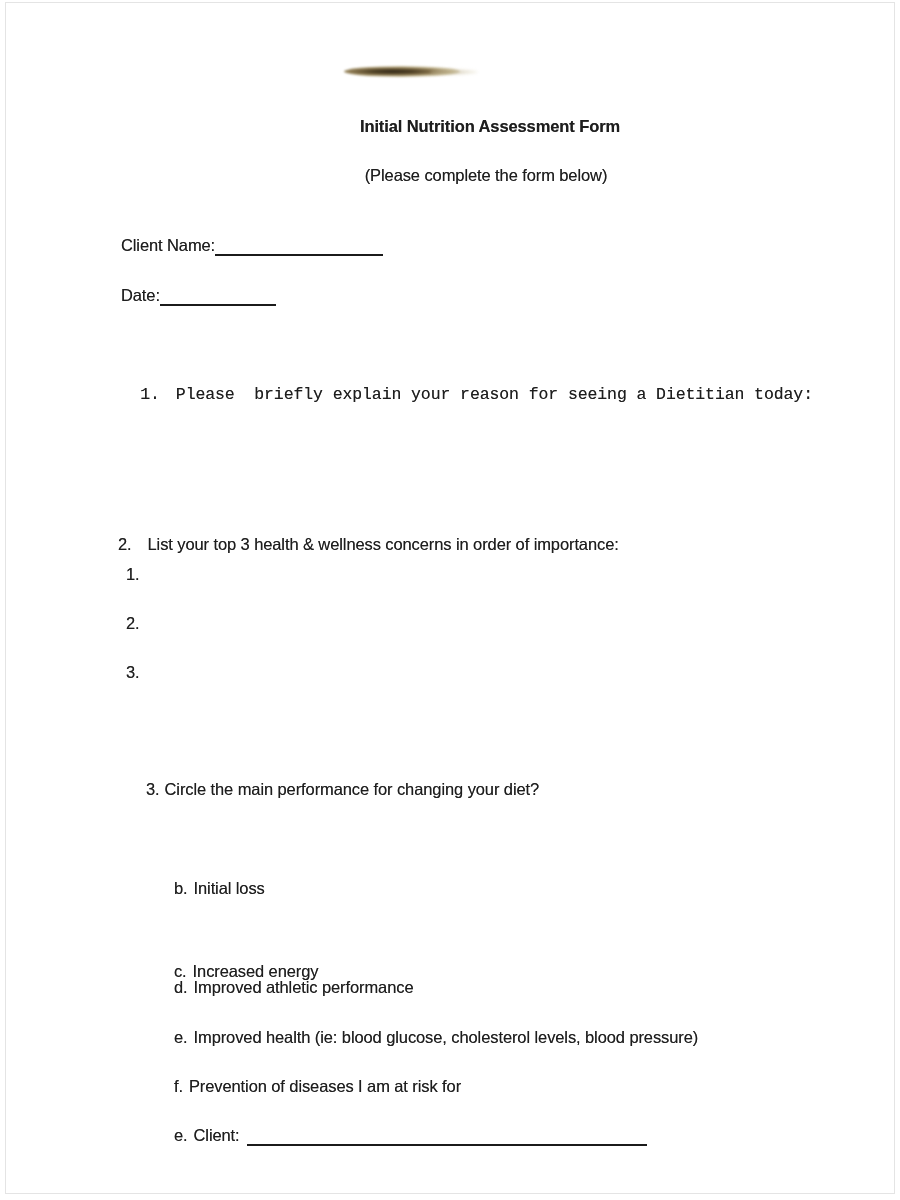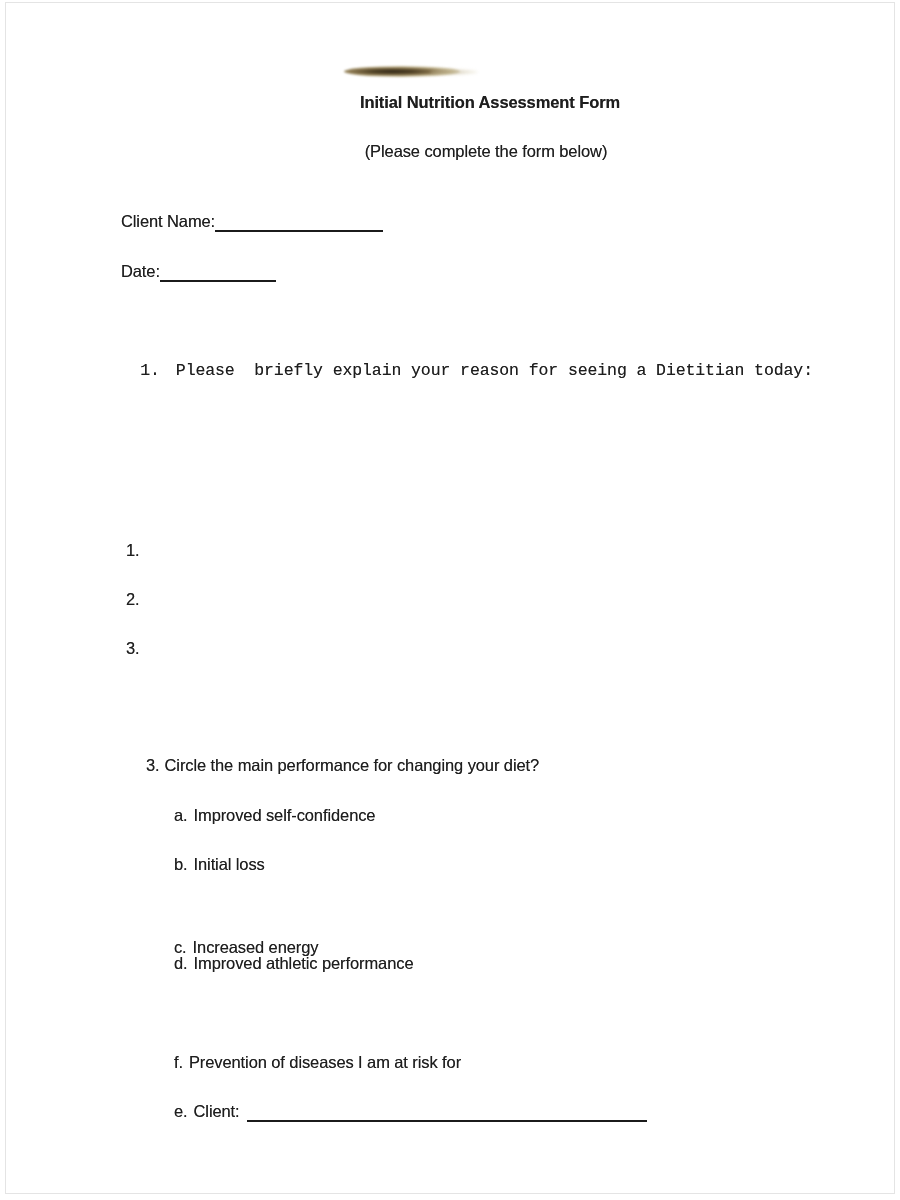--- a/index.html
+++ b/index.html
@@ -39,20 +39,21 @@
   .smudge-tail {
     left: 430px; top: 69px; width: 48px; height: 6px;
     border-radius: 50%;
     background: radial-gradient(ellipse at 40% 50%,
       rgba(160,144,104,0.55) 0%, rgba(214,205,176,0.35) 55%, rgba(255,255,255,0) 90%);
     filter: blur(1.4px);
   }
   .txt {
     white-space: pre;
     text-shadow: 0 0 0.5px rgba(30,30,30,0.65);
+    margin-top: 24px;
   }
   .title {
     left: 80px; width: 820px; text-align: center;
     top: 92px; font-weight: bold;
   }
   .subtitle {
     left: 76px; width: 820px; text-align: center;
     top: 141px;
   }
   .field-client { left: 103px; top: 190px; }
@@ -102,45 +103,48 @@
   </div>
 
   <div class="txt field-date">
     <span class="inline">Date:</span><span class="blank blank-date"></span>
   </div>
 
   <div class="txt q1">
     <span class="qnum-wide">1.</span><span class="inline">Please  briefly explain your reason for seeing a Dietitian today:</span>
   </div>
 
+  <div class="txt q2">
+    <span class="qnum-wide">2.</span><span class="inline">List your top 3 health &amp; wellness concerns in order of importance:</span>
+  </div>
 
   <div class="txt sub1">1.</div>
   <div class="txt sub2">2.</div>
   <div class="txt sub3">3.</div>
 
   <div class="txt q3">
     <span class="qnum-narrow">3.</span><span class="inline">Circle the main performance for changing your diet?</span>
   </div>
 
-  <div class="txt opt-a">
-    <span class="olet">a.</span><span class="inline">Improved self-confidence</span>
-  </div>
 
   <div class="txt opt-b">
     <span class="olet">b.</span><span class="inline">Initial loss</span>
   </div>
 
   <div class="txt opt-c">
     <span class="olet">c.</span><span class="inline">Increased energy</span>
   </div>
 
   <div class="txt opt-d">
     <span class="olet">d.</span><span class="inline">Improved athletic performance</span>
   </div>
 
+  <div class="txt opt-e">
+    <span class="olet">e.</span><span class="inline">Improved health (ie: blood glucose, cholesterol levels, blood pressure)</span>
+  </div>
 
   <div class="txt opt-f">
     <span class="olet">f.</span><span class="inline">Prevention of diseases I am at risk for</span>
   </div>
 
   <div class="txt opt-g">
     <span class="olet">e.</span><span class="inline">Client:</span><span class="blank blank-other"></span>
   </div>
 </div>
 

